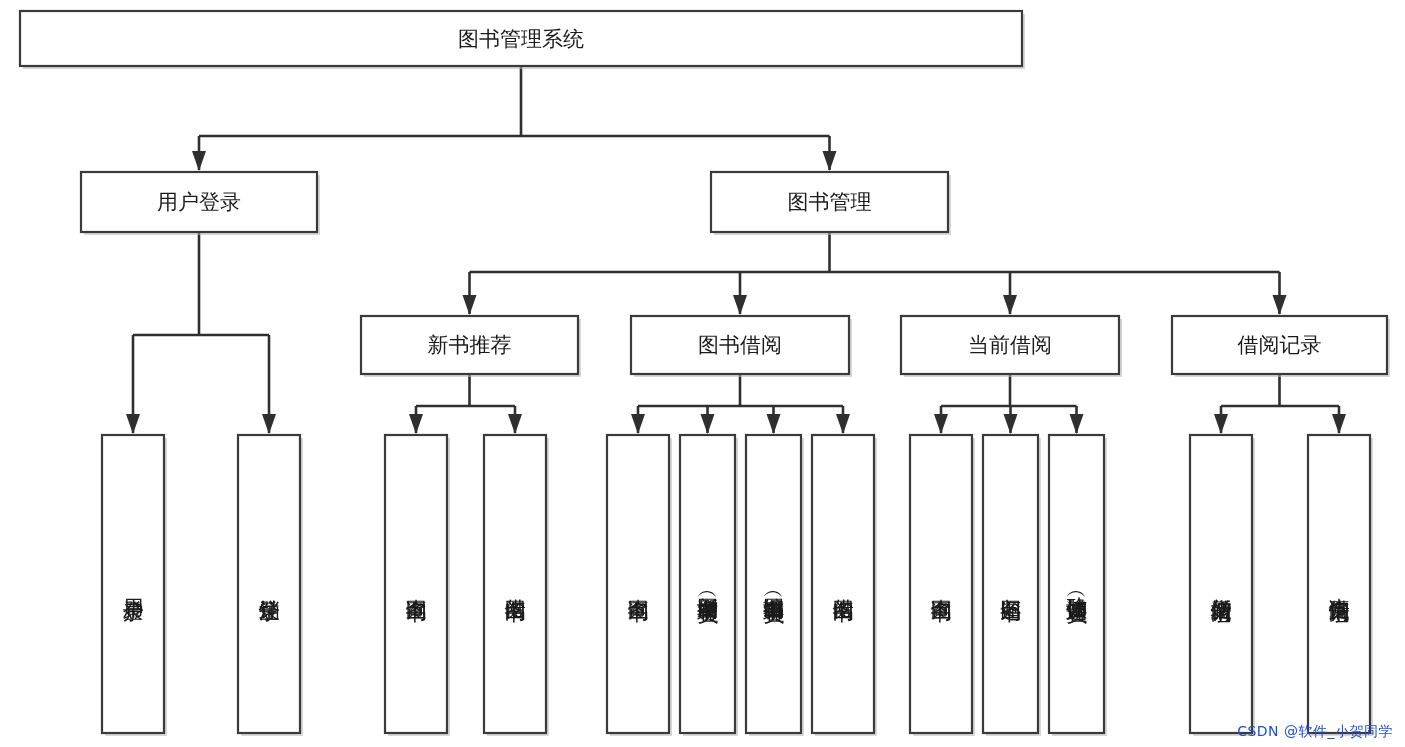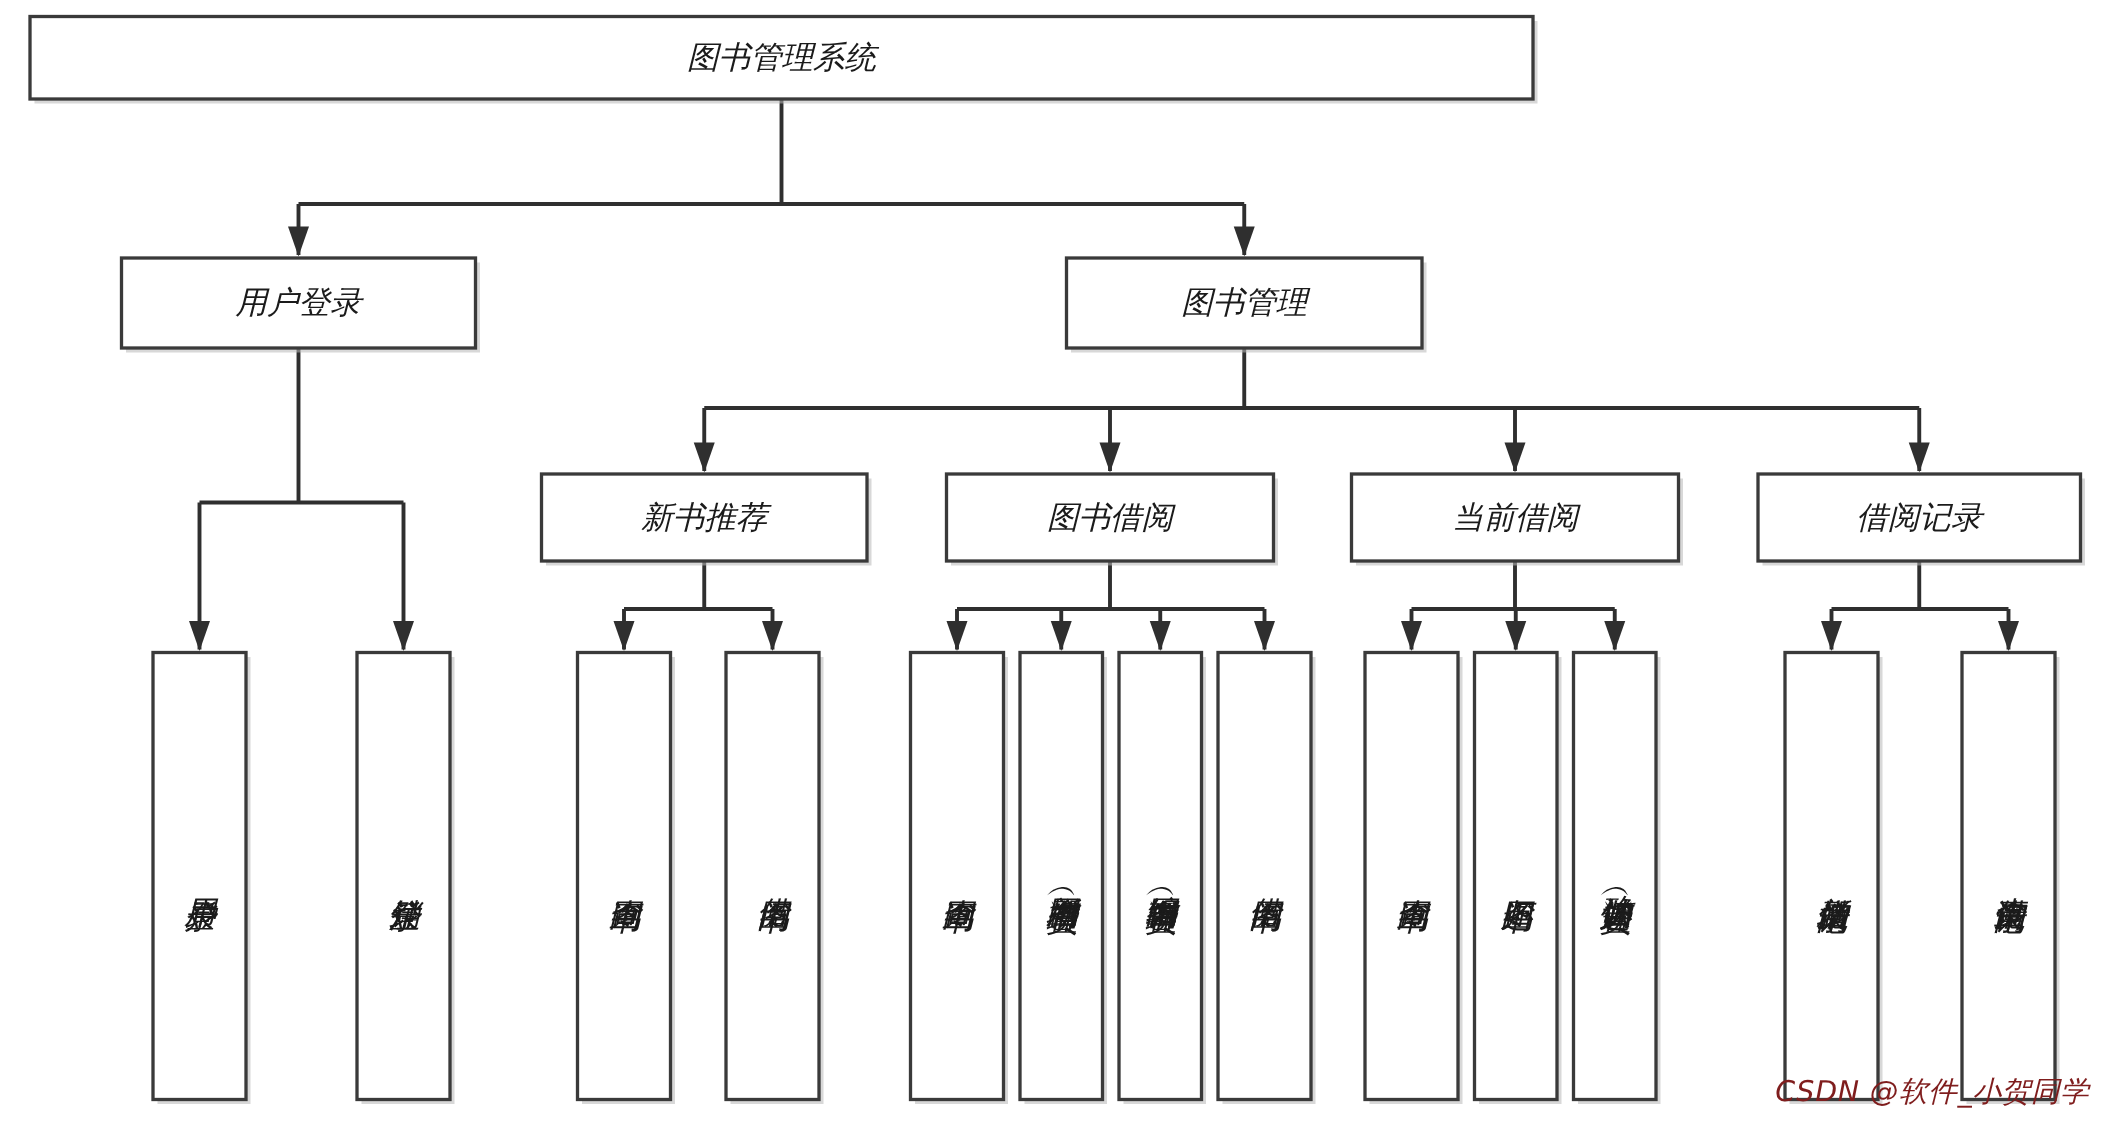--- a/index.html
+++ b/index.html
@@ -11,21 +11,20 @@
     width: 1405px;
     height: 747px;
     overflow: hidden;
     font-family: "DejaVu Sans", "Liberation Sans", sans-serif;
   }
   #diagram-root {
     position: relative;
     width: 1405px;
     height: 747px;
     background: #ffffff;
-    font-style: italic;
   }
   svg#flow-svg {
     position: absolute;
     left: 0;
     top: 0;
     width: 1405px;
     height: 747px;
     display: block;
   }
   .node-box {
@@ -66,22 +65,22 @@
     writing-mode: vertical-rl;
     text-orientation: upright;
     letter-spacing: 1px;
     pointer-events: none;
   }
   .watermark {
     position: absolute;
     right: 12px;
     bottom: 6px;
     font-family: "DejaVu Sans", "Liberation Sans", sans-serif;
-    font-size: 19px;
-    color: #7f1d1d;
+    font-size: 14px;
+    color: #1d4ed8;
     letter-spacing: 0.5px;
     user-select: none;
   }
   .hbox-label-layer {
     position: absolute;
     left: 0;
     top: 0;
     width: 1405px;
     height: 747px;
     pointer-events: none;

